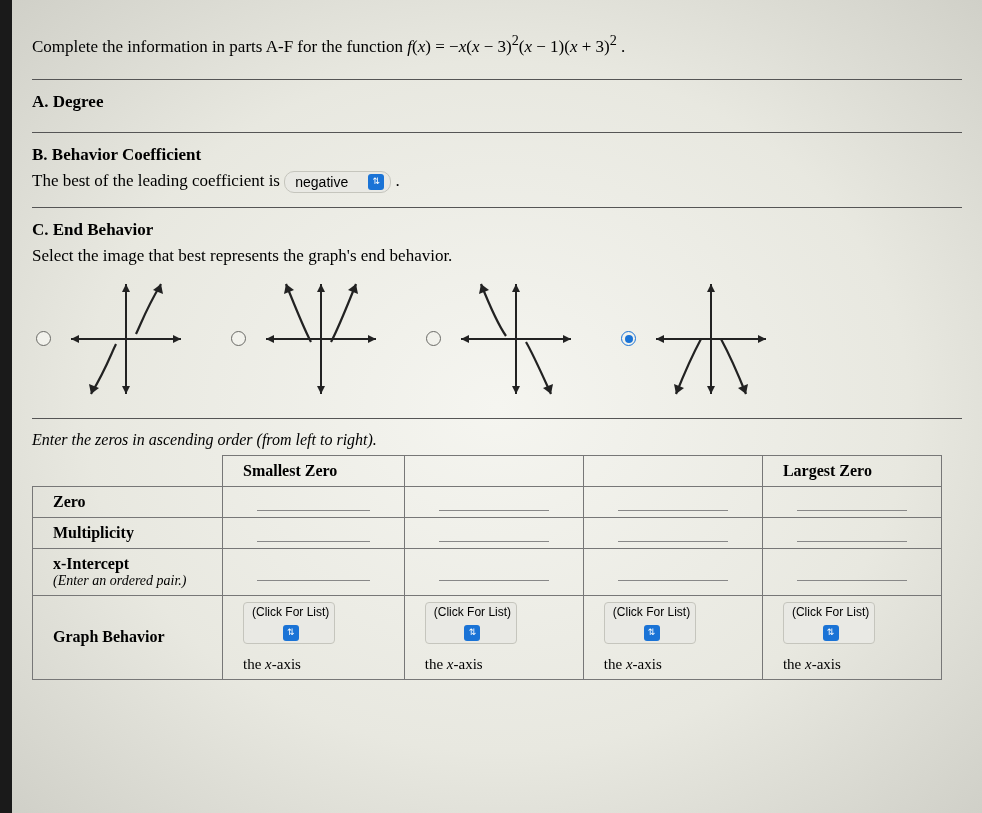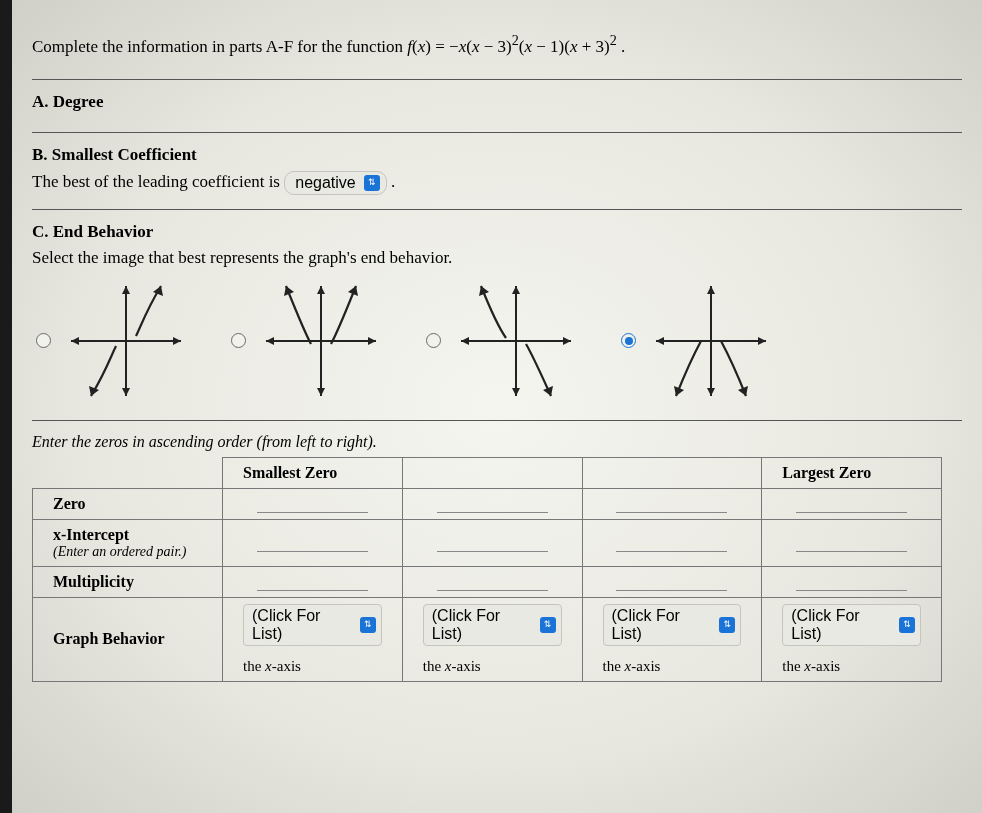--- a/index.html
+++ b/index.html
@@ -47,27 +47,27 @@
     height: 22px;
     border: 2px solid #3a5da8;
     background: #fdfdfd;
     vertical-align: middle;
     padding: 0 4px;
     font-size: 15px;
   }
   .select-pill {
     display: inline-flex;
     align-items: center;
-    gap: 8px;
+    gap: 20px;
     background: #e9e9e4;
     border: 1px solid #c5c5bd;
     border-radius: 10px;
     padding: 2px 6px 2px 10px;
     font-family: Arial, sans-serif;
-    font-size: 16px;
+    font-size: 14px;
     vertical-align: middle;
   }
   .select-chip {
     display: inline-flex;
     width: 16px; height: 16px;
     background: #1a73d6;
     border-radius: 3px;
     align-items: center;
     justify-content: center;
     color: #fff;
@@ -151,39 +151,40 @@
   .gb-cell { text-align:center; }
   .gb-pill {
     display:inline-flex;
     align-items:center;
     gap:6px;
     background:#e9e9e4;
     border:1px solid #c5c5bd;
     border-radius:4px;
     padding:2px 5px 2px 8px;
     font-family: Arial, sans-serif;
-    font-size:16px;
+    font-size:12px;
+    flex-direction:column;
   }
   .gb-text { display:block; margin-top:12px; font-size:15px; }
 </style>
 </head>
 <body>
 
 <div class="page">
 
   <div class="prompt-line">
     <span>Complete the information in parts A-F for the function </span><span><i>f</i>(<i>x</i>) = −<i>x</i>(<i>x</i> − 3)<sup>2</sup>(<i>x</i> − 1)(<i>x</i> + 3)<sup>2</sup> .</span>
   </div>
 
   <div class="section">
     <div class="heading">A. Degree</div>
   </div>
 
   <div class="section">
-    <div class="heading">B. Smallest Coefficient</div>
+    <div class="heading">B. Behavior Coefficient</div>
     <div class="body-text">
       <span>The best of the leading coefficient is </span>
       <span class="select-pill">
         <span>negative</span>
         <span class="select-chip"></span>
       </span>
       <span>.</span>
     </div>
   </div>
 
@@ -279,39 +280,39 @@
               <span class="cell-input"></span>
             </td>
         <td>
               <span class="cell-input"></span>
             </td>
         <td>
               <span class="cell-input"></span>
             </td>
       </tr>
       <tr>
+        <td class="rowhead">Multiplicity</td>
+        <td>
+              <span class="cell-input"></span>
+            </td>
+        <td>
+              <span class="cell-input"></span>
+            </td>
+        <td>
+              <span class="cell-input"></span>
+            </td>
+        <td>
+              <span class="cell-input"></span>
+            </td>
+      </tr>
+      <tr>
         <td class="rowhead">
           <span>x-Intercept</span>
           <span class="sub">(Enter an ordered pair.)</span>
         </td>
-        <td>
-              <span class="cell-input"></span>
-            </td>
-        <td>
-              <span class="cell-input"></span>
-            </td>
-        <td>
-              <span class="cell-input"></span>
-            </td>
-        <td>
-              <span class="cell-input"></span>
-            </td>
-      </tr>
-      <tr>
-        <td class="rowhead">Multiplicity</td>
         <td>
               <span class="cell-input"></span>
             </td>
         <td>
               <span class="cell-input"></span>
             </td>
         <td>
               <span class="cell-input"></span>
             </td>
         <td>

